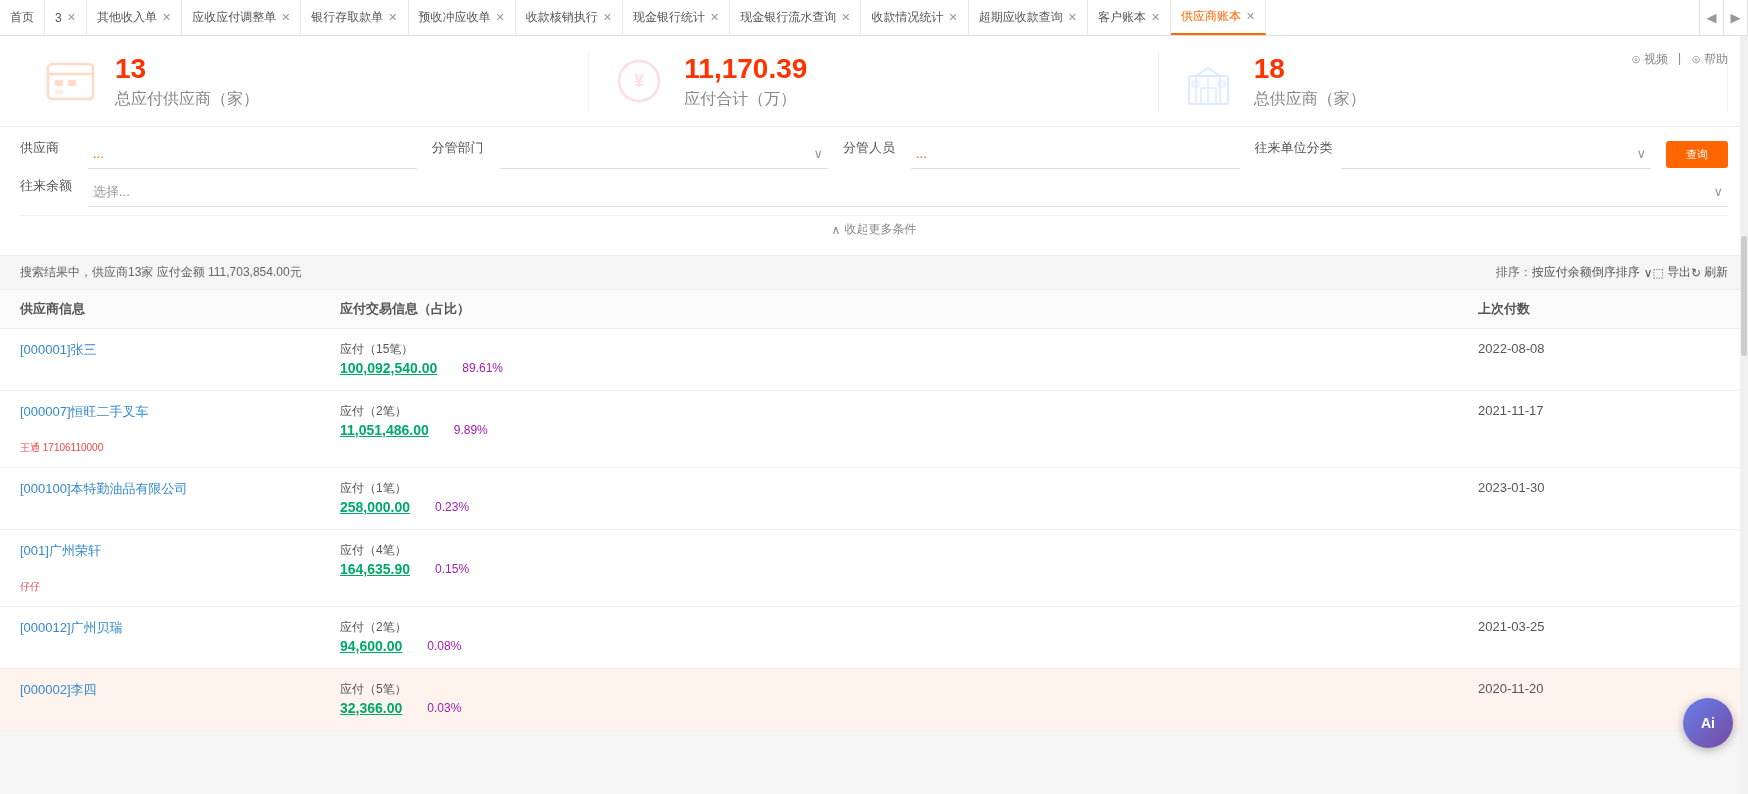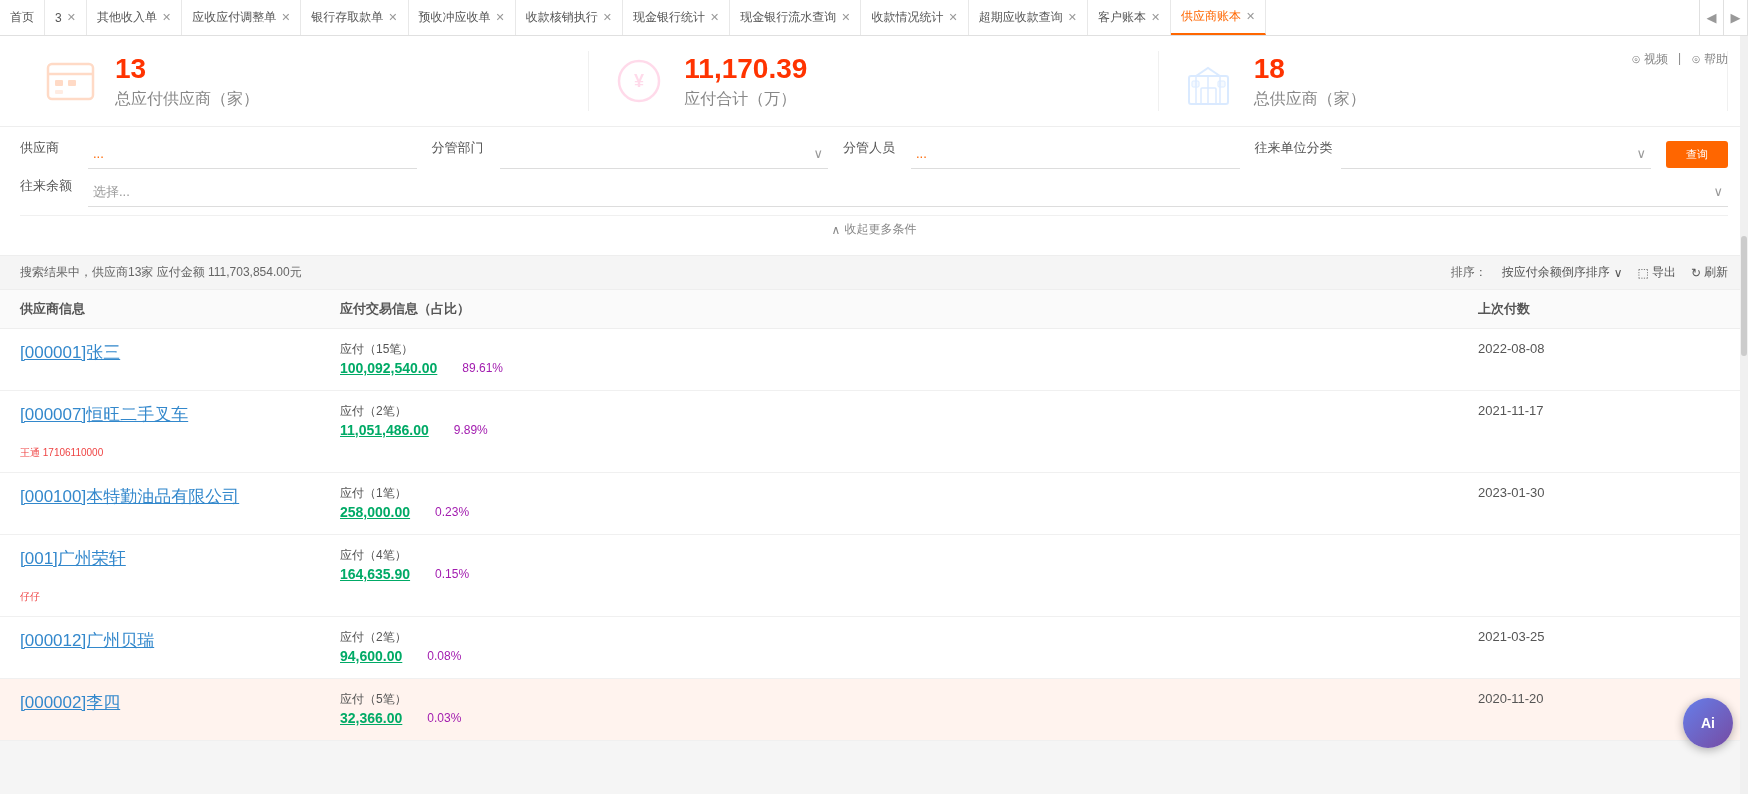--- a/index.html
+++ b/index.html
@@ -170,21 +170,20 @@
       justify-content: space-between;
       background: #f5f5f5;
       padding: 8px 20px;
       font-size: 12px;
       color: #666;
       border-bottom: 1px solid #eee;
     }
     .results-right {
       display: flex;
       align-items: center;
-      gap: 15px;
     }
     .sort-label { color: #666; }
     .sort-select {
       display: flex;
       align-items: center;
       gap: 4px;
       cursor: pointer;
       color: #555;
     }
     .action-btn {
@@ -219,23 +218,22 @@
       display: flex;
       border-bottom: 1px solid #f0f0f0;
       padding: 12px 20px;
       align-items: flex-start;
       background: #fff;
     }
     .table-row.highlighted { background: #fff3ee; }
 
     .supplier-link {
       color: #3388cc;
-      text-decoration: underline;
-      cursor: pointer;
-      font-size: 17px;
+      cursor: pointer;
+      font-size: 13px;
     }
     .supplier-sub {
       color: #ef4444;
       font-size: 10px;
       margin-top: 20px;
     }
 
     .transaction-info { display: flex; flex-direction: column; }
     .transaction-label { color: #555; font-size: 12px; }
     .transaction-amount {

